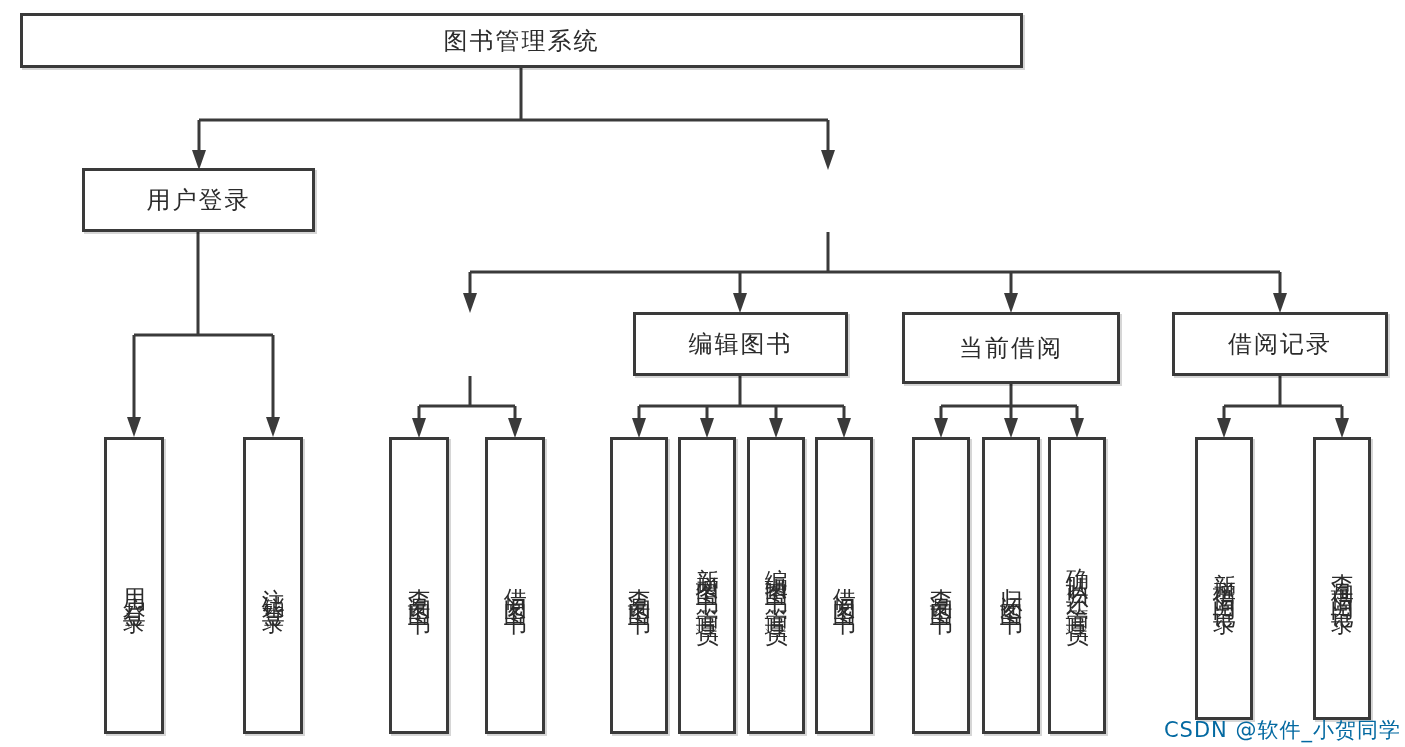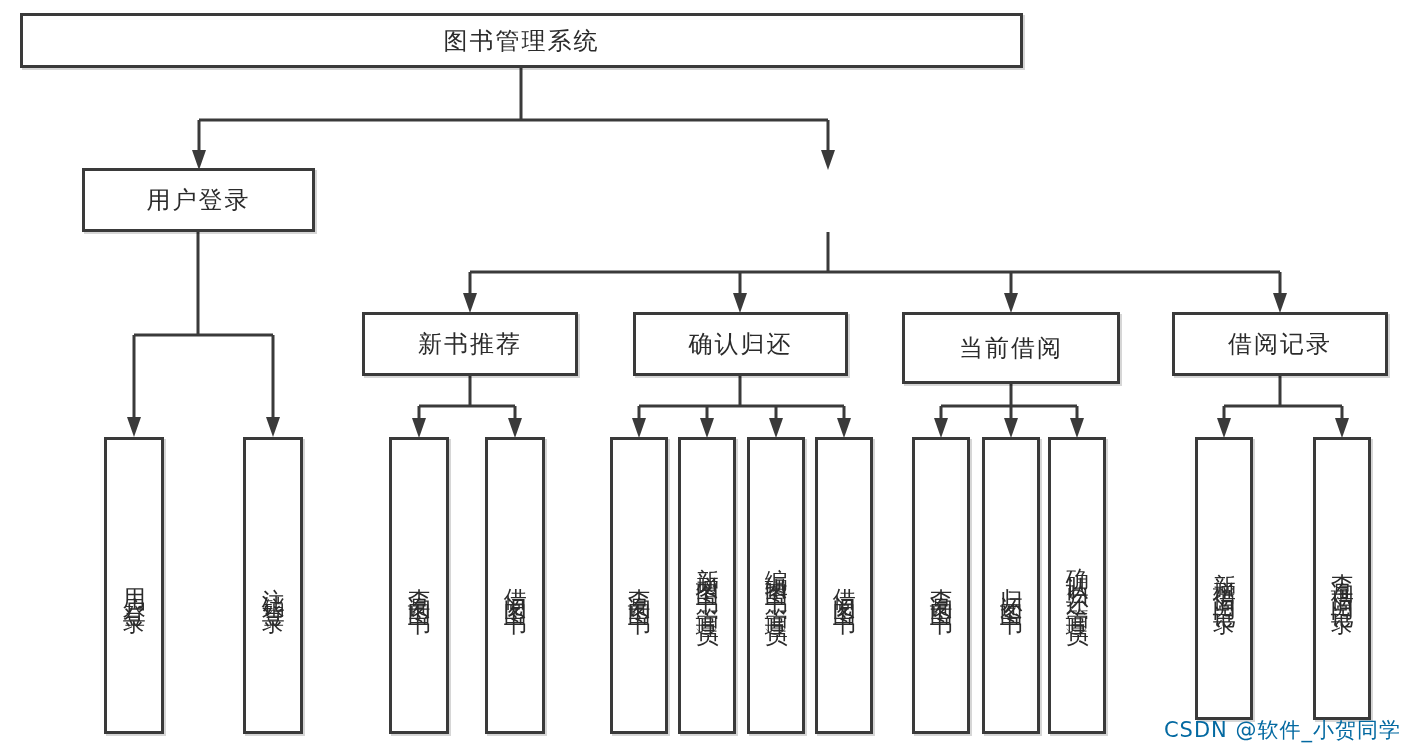--- a/index.html
+++ b/index.html
@@ -85,25 +85,22 @@
   </svg>
 
   <div class="box hbox" style="left:20px; top:13px; width:1003px; height:55px;">
     <span>图书管理系统</span>
   </div>
 
   <div class="box hbox" style="left:82px; top:168px; width:233px; height:64px;">
     <span>用户登录</span>
   </div>
 
-  <div class="box hbox" style="left:362px; top:312px; width:216px; height:64px;">
-    <span>新书推荐</span>
-  </div>
   <div class="box hbox" style="left:633px; top:312px; width:215px; height:64px;">
-    <span>确认归还</span>
+    <span>编辑图书</span>
   </div>
   <div class="box hbox" style="left:902px; top:312px; width:218px; height:72px;">
     <span>当前借阅</span>
   </div>
   <div class="box hbox" style="left:1172px; top:312px; width:216px; height:64px;">
     <span>借阅记录</span>
   </div>
 
   <div class="box vbox" style="left:104px; top:437px; width:60px; height:297px;">
     <span class="vtext">用户登录</span>

